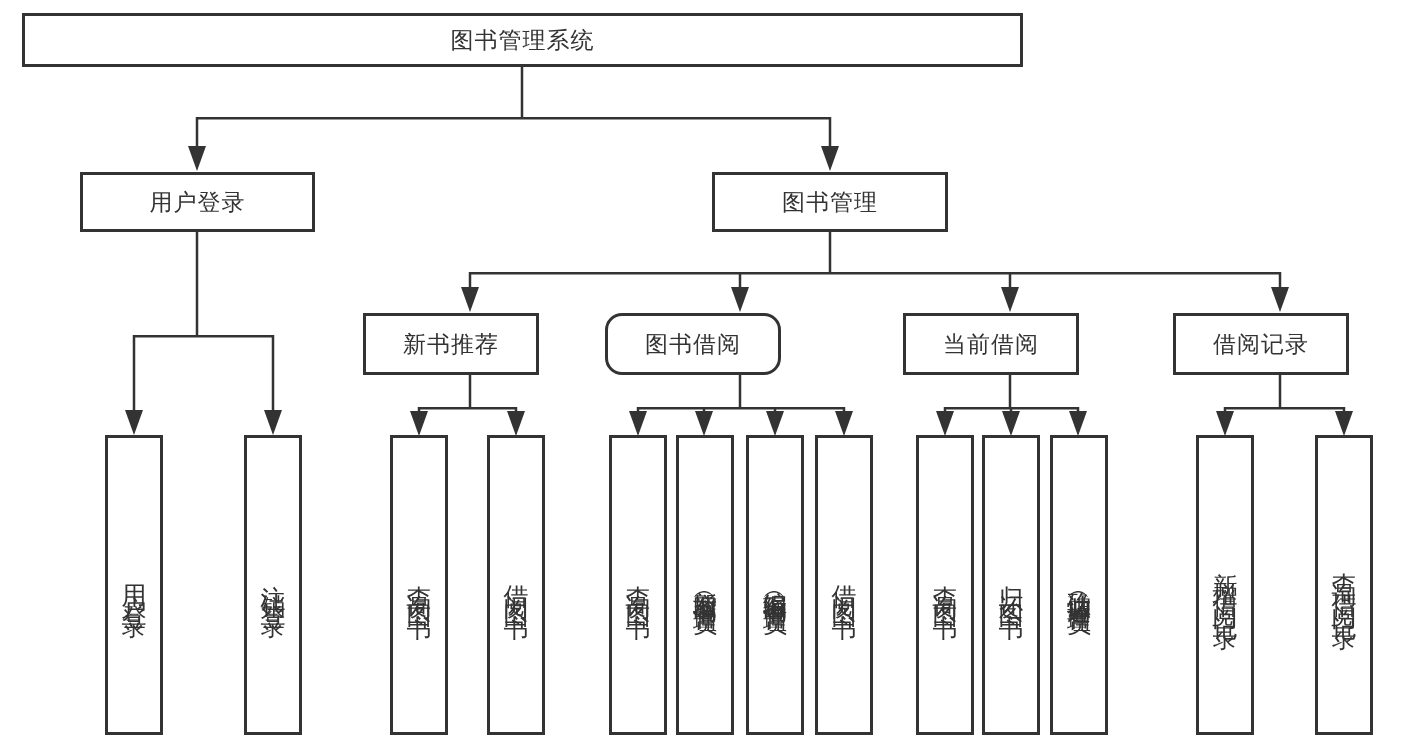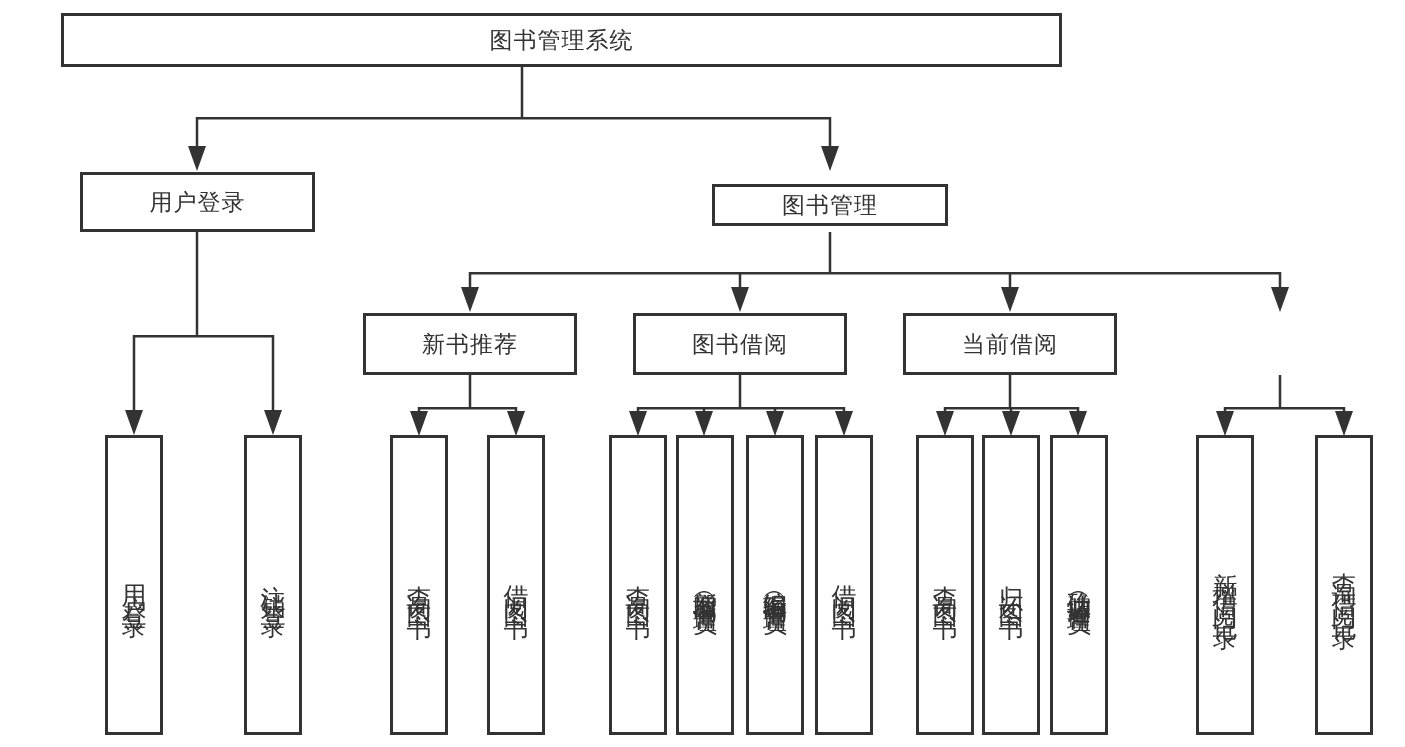--- a/index.html
+++ b/index.html
@@ -30,26 +30,26 @@
     align-items: center;
     justify-content: center;
     color: #333333;
     z-index: 2;
   }
   .hlabel {
     font-size: 23px;
     letter-spacing: 1px;
     white-space: nowrap;
   }
-  .root  { left: 22px;  top: 13px;  width: 1001px; height: 54px; margin-left: 39px; }
+  .root  { left: 22px;  top: 13px;  width: 1001px; height: 54px; }
   .lvl1a { left: 80px;  top: 172px; width: 235px;  height: 60px; }
-  .lvl1b { left: 712px; top: 184px; width: 236px;  height: 42px; font-family: Liberation Mono, monospace; }
-  .lvl2  { top: 313px; width: 214px; height: 62px; }
+  .lvl1b { left: 712px; top: 172px; width: 236px;  height: 60px; font-family: Liberation Mono, monospace; }
+  .lvl2  { top: 313px; width: 176px; height: 62px; }
   .g1 { left: 363px; }
-  .g2 { left: 633px; }
+  .g2 { left: 605px; border-radius: 17px; }
   .g3 { left: 903px; text-align: center; }
   .g4 { left: 1173px; }
   .leaf {
     top: 435px;
     width: 58px;
     height: 300px;
   }
   .vtext {
     writing-mode: vertical-rl;
     font-size: 25px;
@@ -120,20 +120,23 @@
 
   <div class="node lvl2 g1">
     <span class="hlabel">新书推荐</span>
   </div>
   <div class="node lvl2 g2">
     <span class="hlabel">图书借阅</span>
   </div>
   <div class="node lvl2 g3">
     <span class="hlabel">当前借阅</span>
   </div>
+  <div class="node lvl2 g4">
+    <span class="hlabel">借阅记录</span>
+  </div>
 
   <div class="node leaf" style="left:105px">
     <span class="vtext">用户登录</span>
   </div>
   <div class="node leaf" style="left:244px">
     <span class="vtext">注销登录</span>
   </div>
 
   <div class="node leaf" style="left:390px">
     <span class="vtext">查询图书</span>

